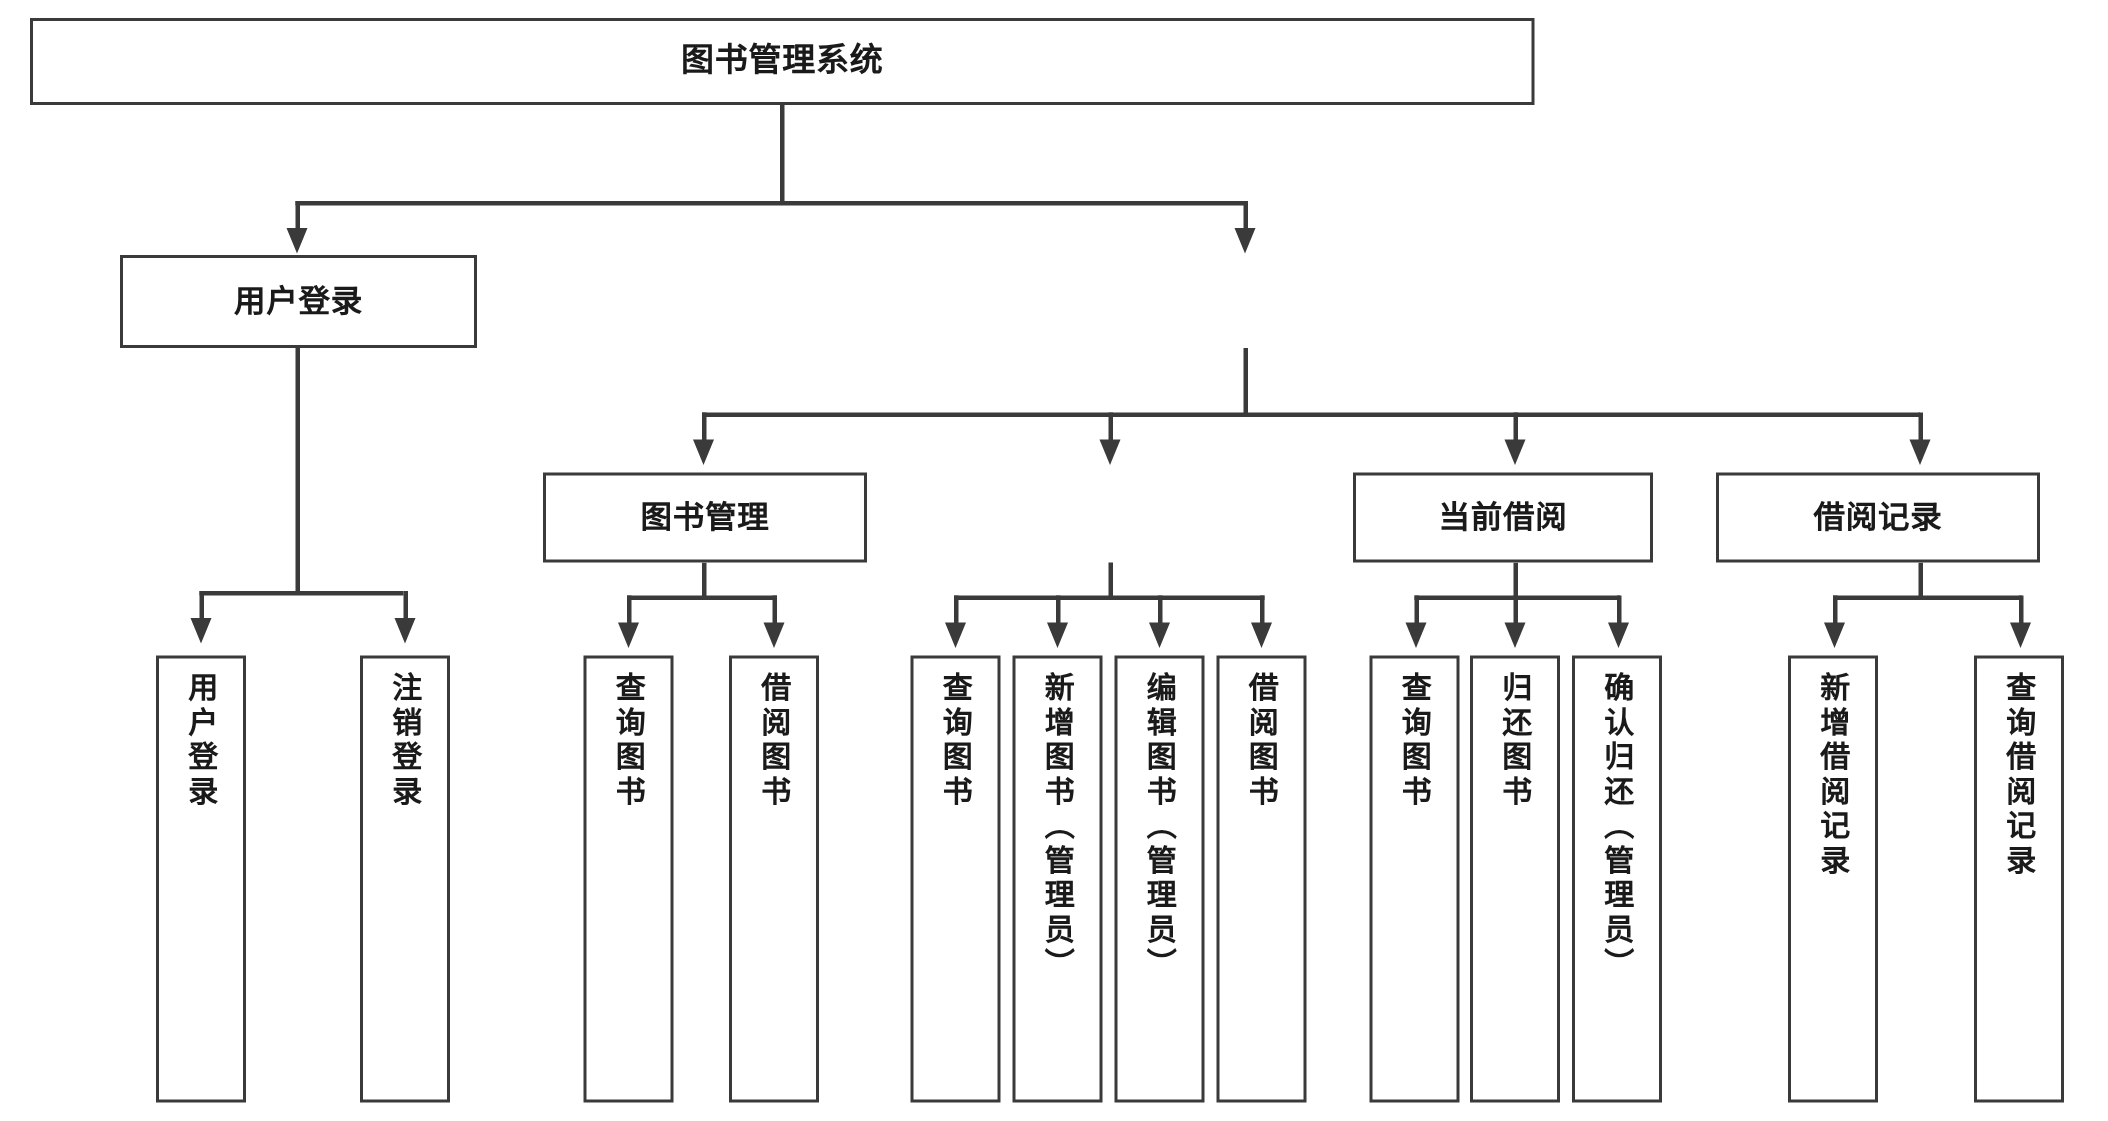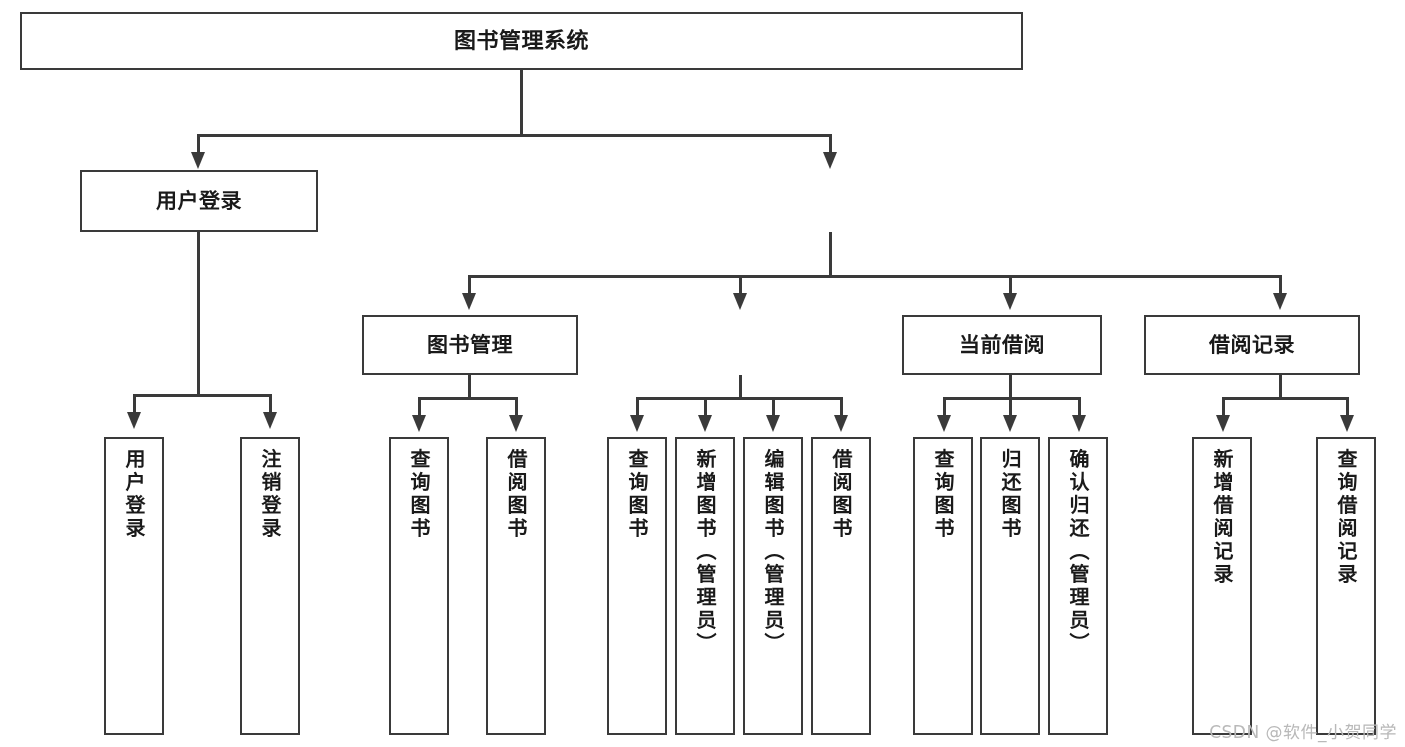--- a/index.html
+++ b/index.html
@@ -211,15 +211,14 @@
     <span class="label">确认归还（管理员）</span>
   </div>
 
   <div class="node v" style="left:1192px; top:437px; width:60px; height:298px;">
     <span class="label">新增借阅记录</span>
   </div>
   <div class="node v" style="left:1316px; top:437px; width:60px; height:298px;">
     <span class="label">查询借阅记录</span>
   </div>
 
-  <div id="watermark">CSDN @软件_小贺同学</div>
 
 </div>
 
 </body></html>

